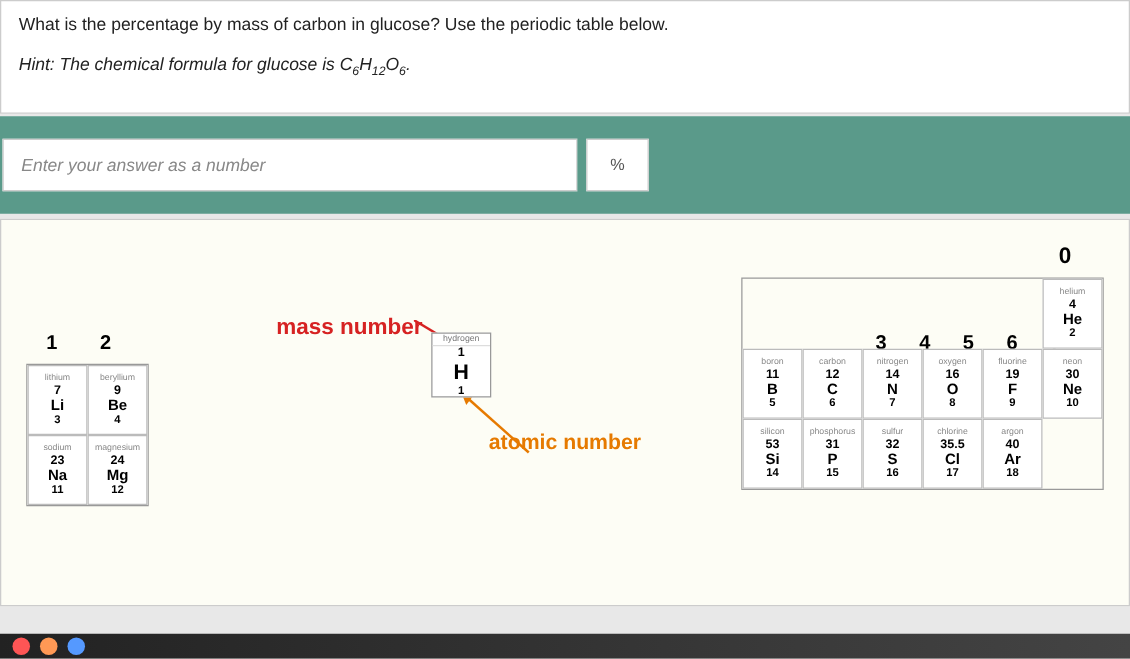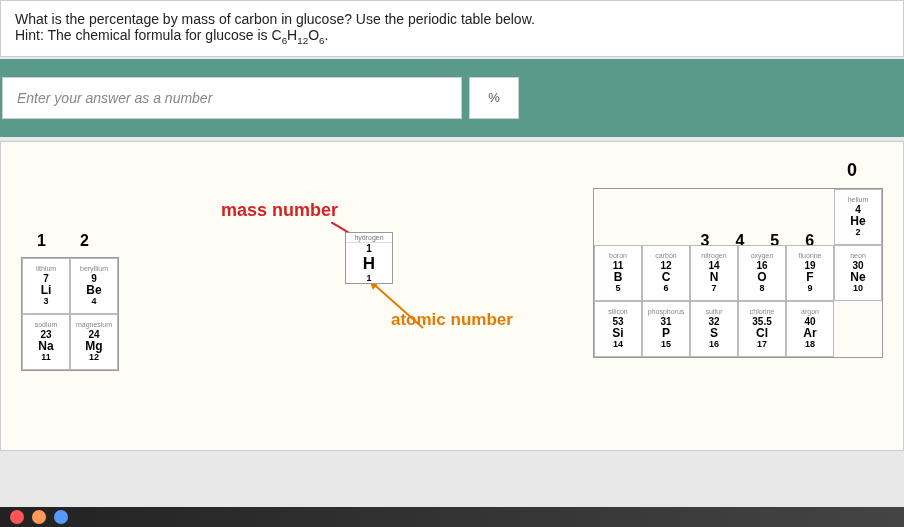--- a/index.html
+++ b/index.html
@@ -12,22 +12,22 @@
       overflow: hidden;
     }
     .question-block {
       background: #fff;
       border: 1px solid #ccc;
       margin: 0 0 2px 0;
       padding: 10px 14px;
       font-size: 14px;
       color: #222;
     }
-    .question-block p { }
-    .question-block p:last-child { margin-bottom: 0; }
+    .question-block p { margin-bottom: 16px; }
+    .question-block p:last-child { margin-bottom: 17px; font-style: italic; }
     sub { font-size: 0.7em; vertical-align: sub; }
     .input-row {
       display: flex;
       align-items: stretch;
       background: #5a9a8a;
       padding: 18px 0;
       margin-bottom: 4px;
     }
     .answer-input {
       flex: 0 0 460px;
@@ -59,21 +59,21 @@
     }
     .zero-label {
       position: absolute;
       top: 18px;
       right: 46px;
       font-weight: bold;
       font-size: 18px;
     }
     .mass-label {
       position: absolute;
-      top: 58px;
+      top: 75px;
       left: 220px;
       color: #d62222;
       font-weight: bold;
       font-size: 18px;
     }
     .atomic-label {
       position: absolute;
       top: 168px;
       left: 390px;
       color: #e67a00;

